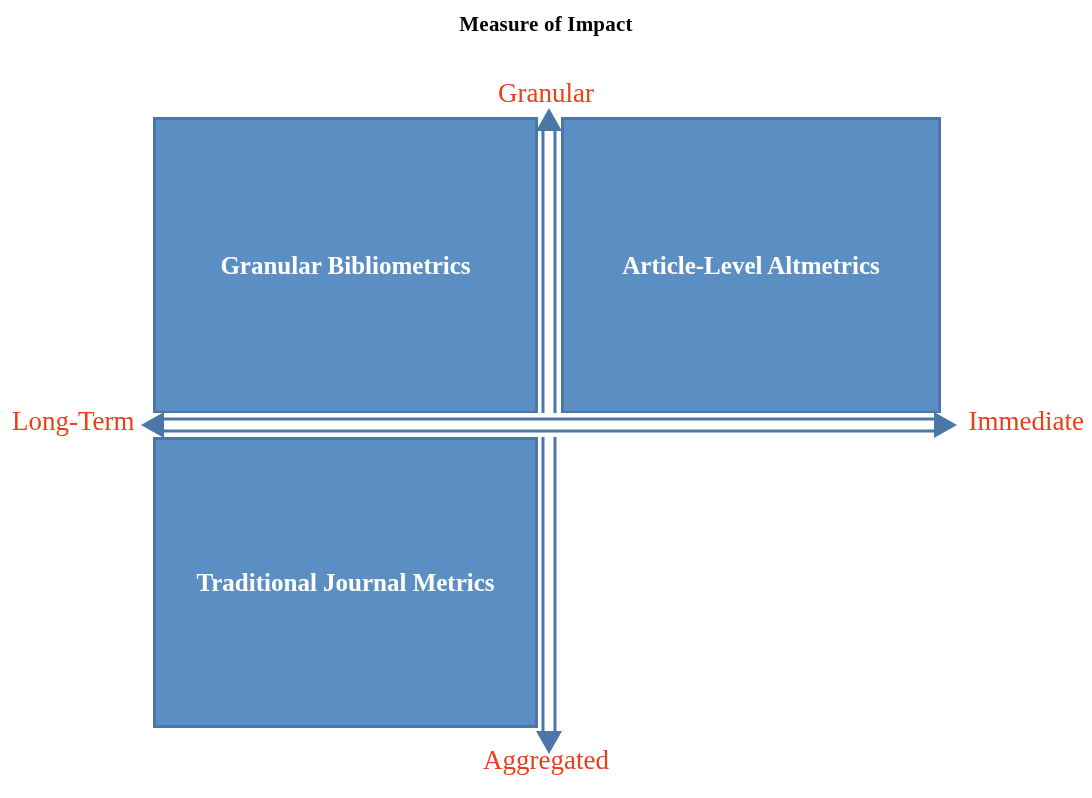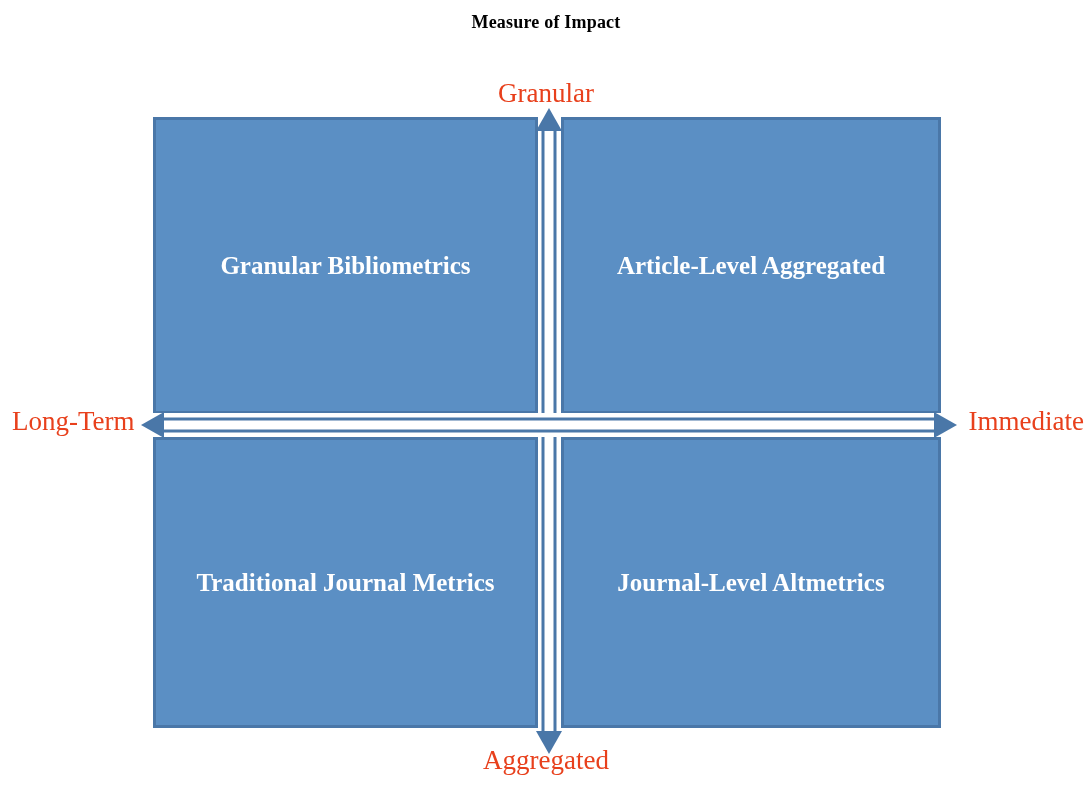--- a/index.html
+++ b/index.html
@@ -22,21 +22,21 @@
     height: 798px;
   }
 
   
   #chart-title {
     position: absolute;
     left: 0;
     top: 12px;
     width: 1092px;
     text-align: center;
-    font-size: 18px;
+    font-size: 21px;
     font-weight: bold;
     color: #000000;
     letter-spacing: 0.2px;
   }
 
   
   .quadrant {
     position: absolute;
     box-sizing: border-box;
     background: #5B8FC4;
@@ -90,35 +90,30 @@
   <div id="chart-title">Measure of Impact</div>
 
   <div class="quadrant" id="quadrant-top-left">
     <div>
       <span class="qtext">Granular Bibliometrics</span>
     </div>
   </div>
 
   <div class="quadrant" id="quadrant-top-right">
     <div>
-      <span class="qtext">Article-Level Aggregated</span>
+      <span class="qtext">Article-Level Altmetrics</span>
     </div>
   </div>
 
   <div class="quadrant" id="quadrant-bottom-left">
     <div>
       <span class="qtext">Traditional Journal Metrics</span>
     </div>
   </div>
 
-  <div class="quadrant" id="quadrant-bottom-right">
-    <div>
-      <span class="qtext">Journal-Level Altmetrics</span>
-    </div>
-  </div>
 
   <svg id="axis-arrows" width="1092" height="798" viewBox="0 0 1092 798">
 
     <g>
 
       <rect x="538" y="110" width="22" height="640" fill="#FFFFFF"></rect>
 
       <path d="M 543 127 L 543 735" stroke="#4A77A8" stroke-width="3" fill="none"></path>
 
       <path d="M 555 127 L 555 735" stroke="#4A77A8" stroke-width="3" fill="none"></path>

